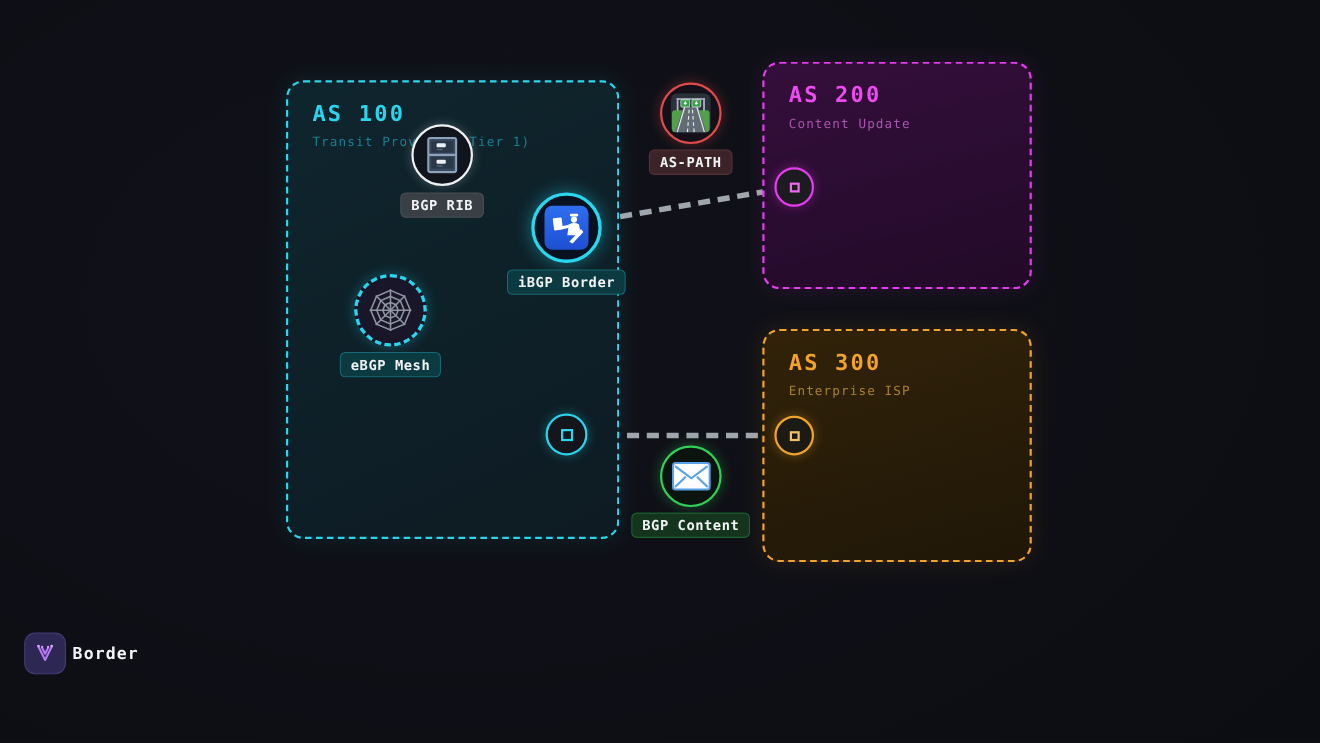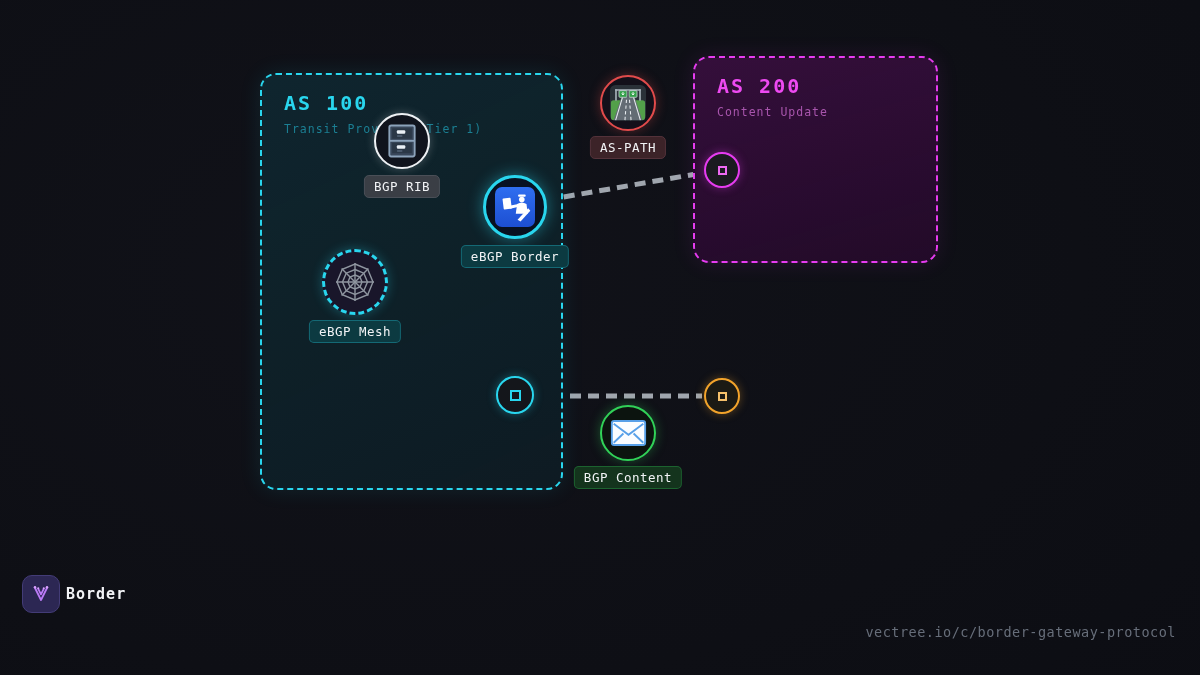--- a/index.html
+++ b/index.html
@@ -59,21 +59,21 @@
   .p-cyan .sq   { width:11px; height:11px; border:2px solid #29d6ee; }
   .p-magenta{ left:704px; top:152px; width:36px; height:36px; border:2px solid #e63cf0; background:#1b1b20;
               box-shadow:0 0 10px rgba(230,60,240,0.35); }
   .p-magenta .sq{ width:9px; height:9px; border:2px solid #ee6af2; }
   .p-orange { left:704px; top:378px; width:36px; height:36px; border:2px solid #f2a32b; background:#1b1a14;
               box-shadow:0 0 10px rgba(242,163,43,0.35); }
   .p-orange .sq { width:9px; height:9px; border:2px solid #f5c06a; }
 
   
   .chip { position:absolute; transform:translateX(-50%); white-space:nowrap;
-          font-size:12.5px; font-weight:normal; letter-spacing:0.5px; color:#f1f3f5;
+          font-size:12.5px; font-weight:bold; letter-spacing:0.5px; color:#f1f3f5;
           padding:3px 9px; border-radius:5px;text-align:center; }
   .chip-gray   { background:#3a3e45; border:1px solid #4a4f57; }
   .chip-teal   { background:#0c3a41; border:1px solid rgba(41,214,238,0.30); }
   .chip-maroon { background:#3c2328; border:1px solid #53323a; }
   .chip-green  { background:#14341d; border:1px solid rgba(49,209,88,0.30); }
 
   
   .logo { position:absolute; left:22px; top:575px; width:38px; height:38px; border-radius:10px;
           background:#2c2753; border:1px solid #433c77; display:flex; align-items:center; justify-content:center; }
   .brand { position:absolute; left:66px; top:585px; font-size:15px; font-weight:bold; letter-spacing:1px; color:#f2f3f6; }
@@ -100,20 +100,26 @@
     </div>
   </div>
 
   <div class="asbox as200">
     <div class="asbox-inner">
       <div class="astitle">AS 200</div>
       <div class="assub">Content Update</div>
     </div>
   </div>
 
+  <div class="asbox as300">
+    <div class="asbox-inner">
+      <div class="astitle">AS 300</div>
+      <div class="assub">Enterprise ISP</div>
+    </div>
+  </div>
 
   <div class="port p-cyan">
       <span class="sq"></span>
     </div>
   <div class="port p-magenta">
       <span class="sq"></span>
     </div>
   <div class="port p-orange">
       <span class="sq"></span>
     </div>
@@ -139,21 +145,21 @@
           <rect x="6" y="9.5" width="9.5" height="13" rx="1" transform="rotate(-7 10.75 16)"></rect>
           <rect x="23.6" y="5.2" width="9" height="2.8" rx="1.2"></rect>
           <circle cx="28" cy="11.3" r="3.3"></circle>
           <path d="M22.5,16.5 q5.5,-2.8 11,0 l1.6,11.5 l-14.2,0 z"></path>
           <rect x="13.5" y="17.5" width="11" height="3.4" rx="1.7" transform="rotate(-12 19 19)"></rect>
           <polygon points="23,35 35.5,21.5 38,24.5 26.5,37"></polygon>
         </g>
       </svg>
     </div>
   </div>
-  <div class="chip chip-teal" style="left:515px; top:245px;">eBGP Border</div>
+  <div class="chip chip-teal" style="left:515px; top:245px;">iBGP Border</div>
 
   <div class="iconcircle c-ibgp">
     <svg width="44" height="44" viewBox="-22 -22 44 44" fill="none" stroke="#8f96a0" stroke-width="1.4">
       <line x1="0" y1="-19" x2="0" y2="19"></line>
       <line x1="-19" y1="0" x2="19" y2="0"></line>
       <line x1="-13.4" y1="-13.4" x2="13.4" y2="13.4"></line>
       <line x1="-13.4" y1="13.4" x2="13.4" y2="-13.4"></line>
       <polygon points="0,-7 5,-5 7,0 5,5 0,7 -5,5 -7,0 -5,-5"></polygon>
       <polygon points="0,-12.5 8.8,-8.8 12.5,0 8.8,8.8 0,12.5 -8.8,8.8 -12.5,0 -8.8,-8.8"></polygon>
       <polygon points="0,-18 12.7,-12.7 18,0 12.7,12.7 0,18 -12.7,12.7 -18,0 -12.7,-12.7"></polygon>
@@ -195,15 +201,14 @@
     <svg width="24" height="24" viewBox="0 0 28 28" fill="none" stroke="#bb7bf7" stroke-width="2.1" stroke-linecap="round" stroke-linejoin="round">
       <path d="M7,7 L14,21 L21,7"></path>
       <path d="M10.8,8 L14,14.5 L17.2,8"></path>
       <circle cx="7" cy="6.2" r="1.5" fill="#d9a1ff" stroke="none"></circle>
       <circle cx="21" cy="6.2" r="1.5" fill="#d9a1ff" stroke="none"></circle>
       <circle cx="10.8" cy="7.2" r="1.2" fill="#d9a1ff" stroke="none"></circle>
       <circle cx="17.2" cy="7.2" r="1.2" fill="#d9a1ff" stroke="none"></circle>
     </svg>
   </div>
   <div class="brand">Border</div>
-  <div class="url">vectree.io/c/border-gateway-protocol</div>
 
 </div>
 
 </body></html>

